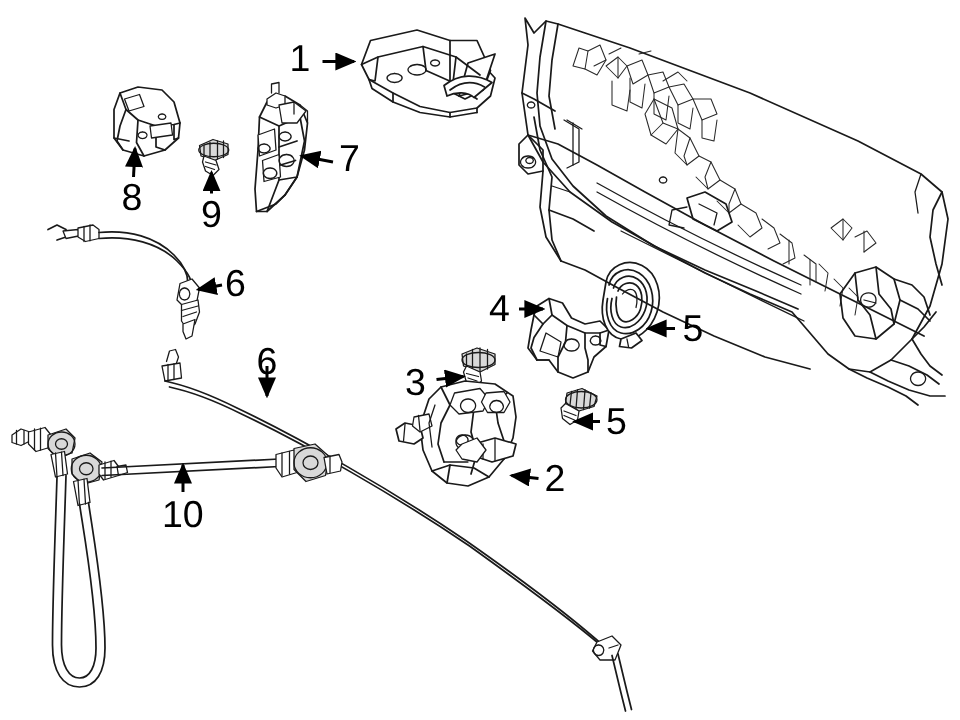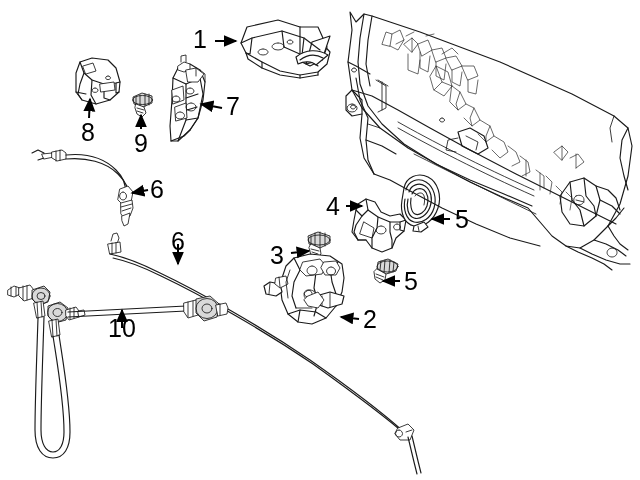--- a/index.html
+++ b/index.html
@@ -380,20 +380,20 @@
       <line class="arrow" x1="359" y1="319" x2="341" y2="317" marker-end="url(#ah)"></line>
     </g>
   </svg>
 
   <div class="callout-label" style="left:193px;top:27px;">1</div>
   <div class="callout-label" style="left:226px;top:94px;">7</div>
   <div class="callout-label" style="left:81px;top:120px;">8</div>
   <div class="callout-label" style="left:134px;top:131px;">9</div>
   <div class="callout-label" style="left:150px;top:177px;">6</div>
   <div class="callout-label" style="left:171px;top:229px;">6</div>
-  <div class="callout-label" style="left:108px;top:316px;">10</div>
+  <div class="callout-label" style="left:108px;top:331px;">10</div>
   <div class="callout-label" style="left:326px;top:194px;">4</div>
   <div class="callout-label" style="left:455px;top:207px;">5</div>
   <div class="callout-label" style="left:270px;top:243px;">3</div>
   <div class="callout-label" style="left:404px;top:269px;">5</div>
   <div class="callout-label" style="left:363px;top:307px;">2</div>
 
 </div>
 
 </body></html>

